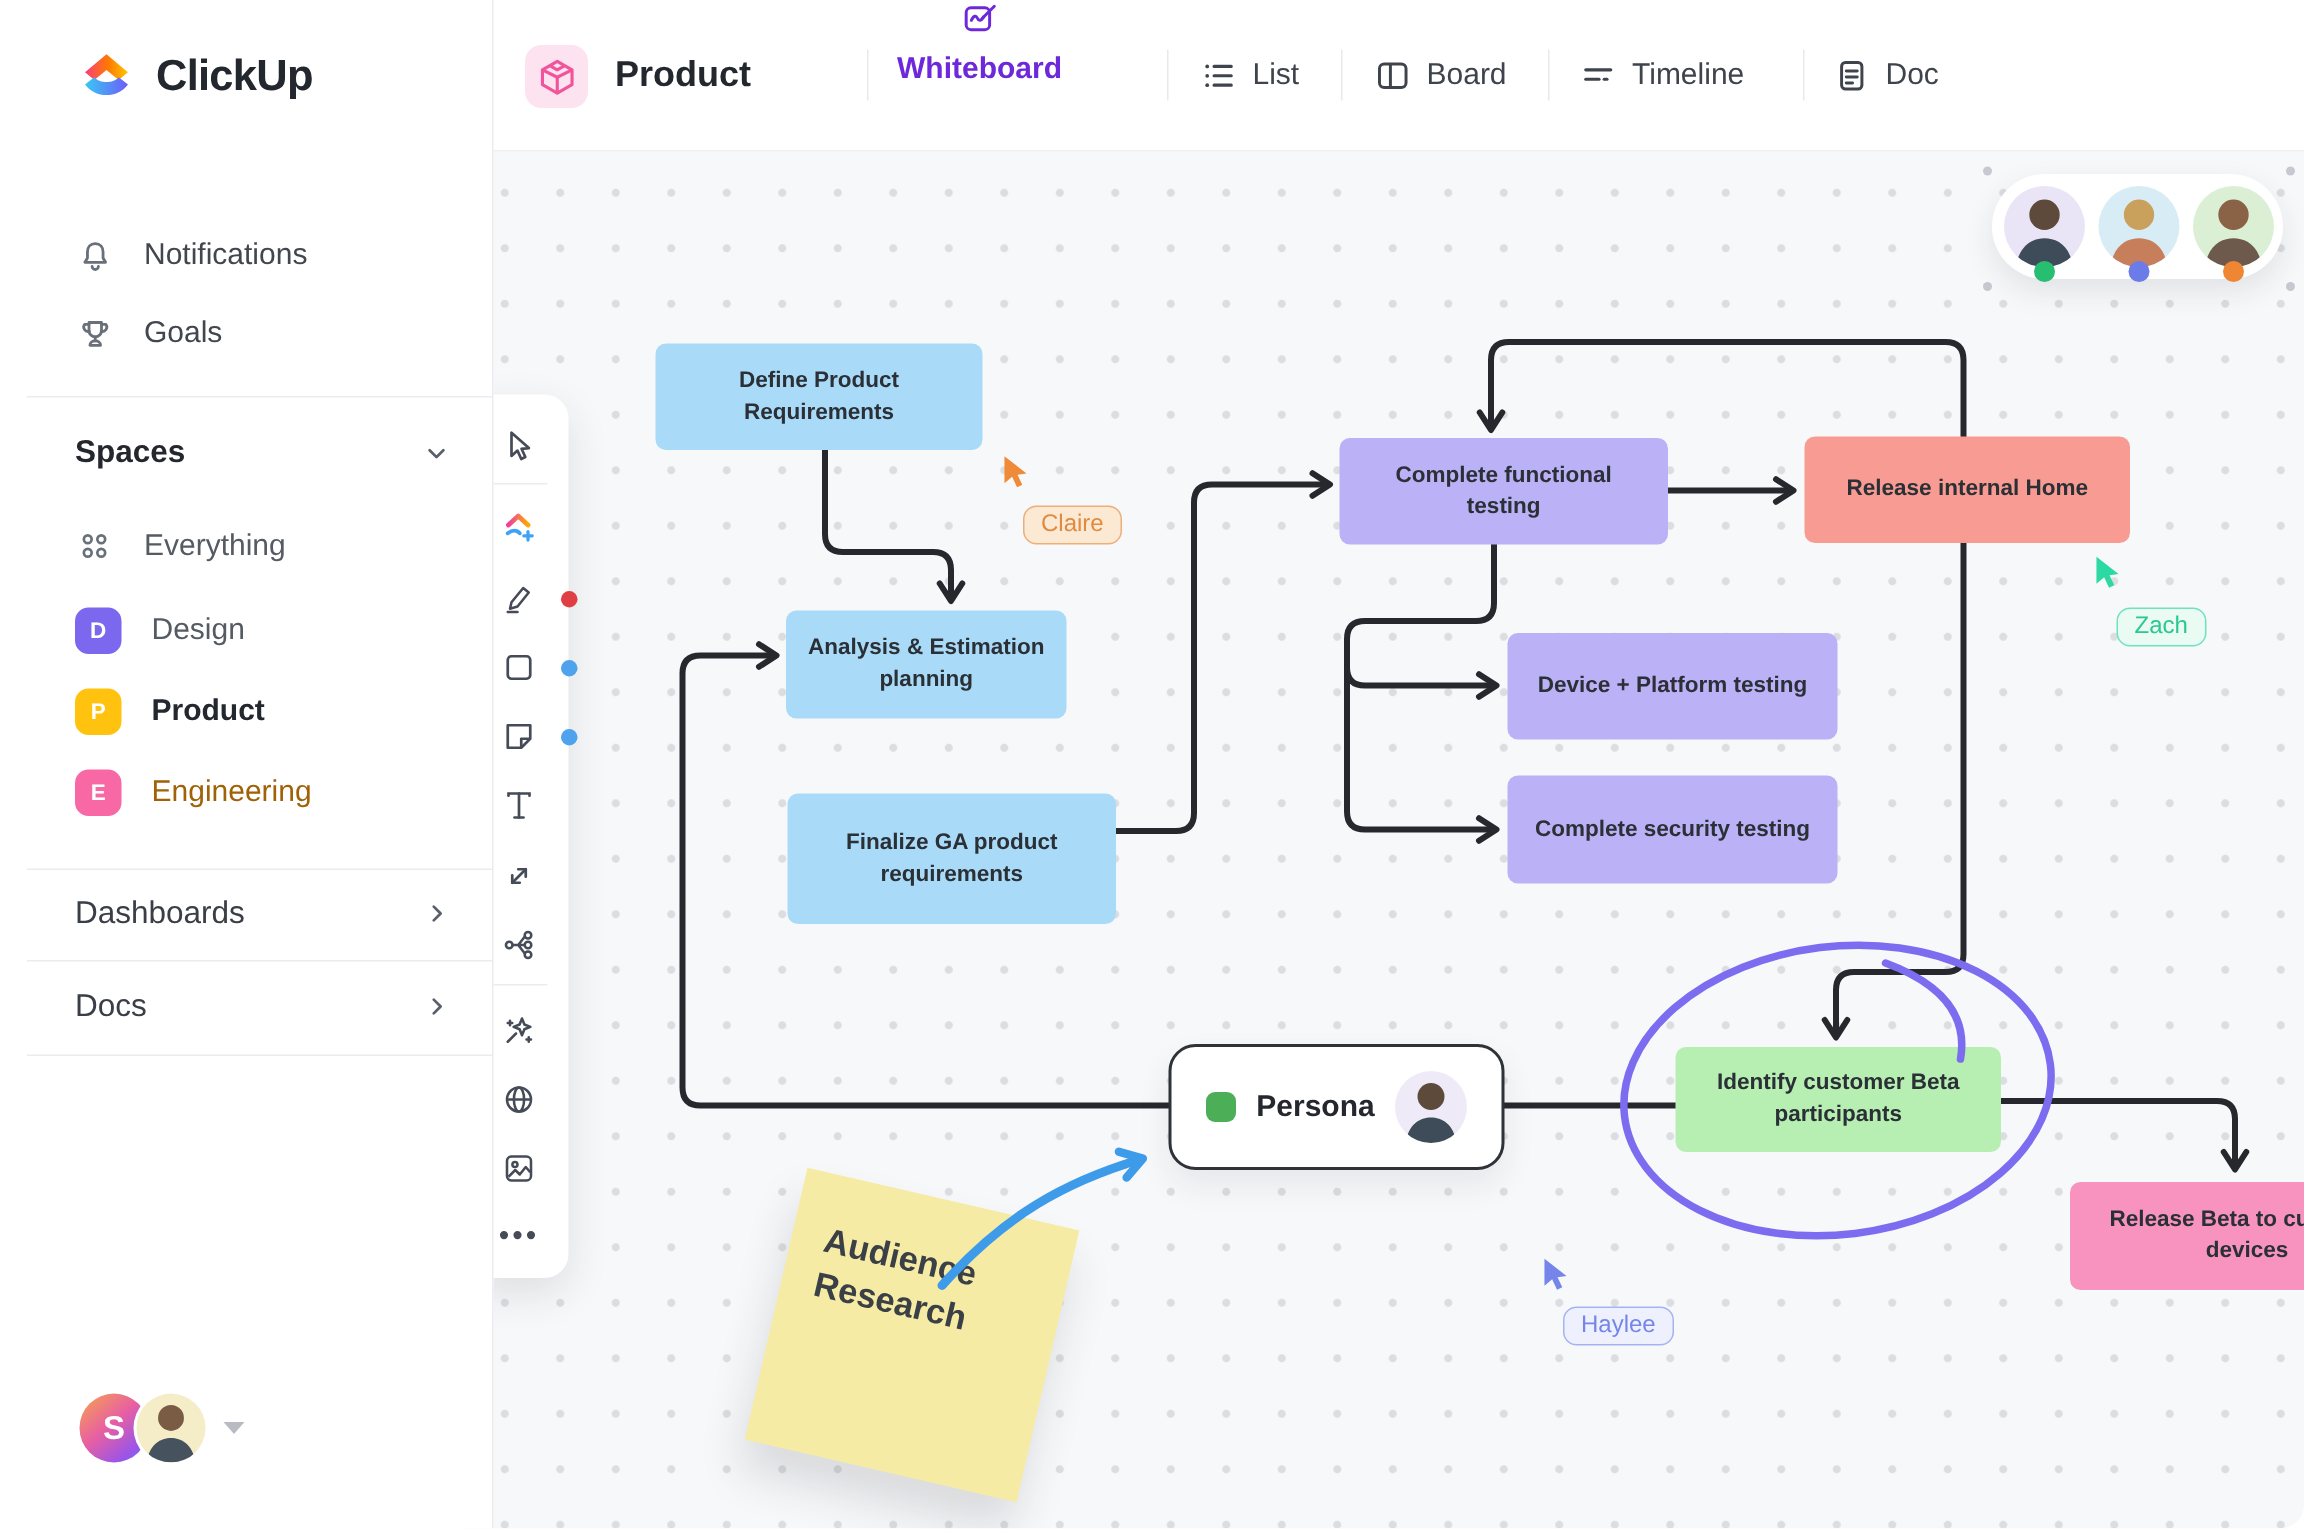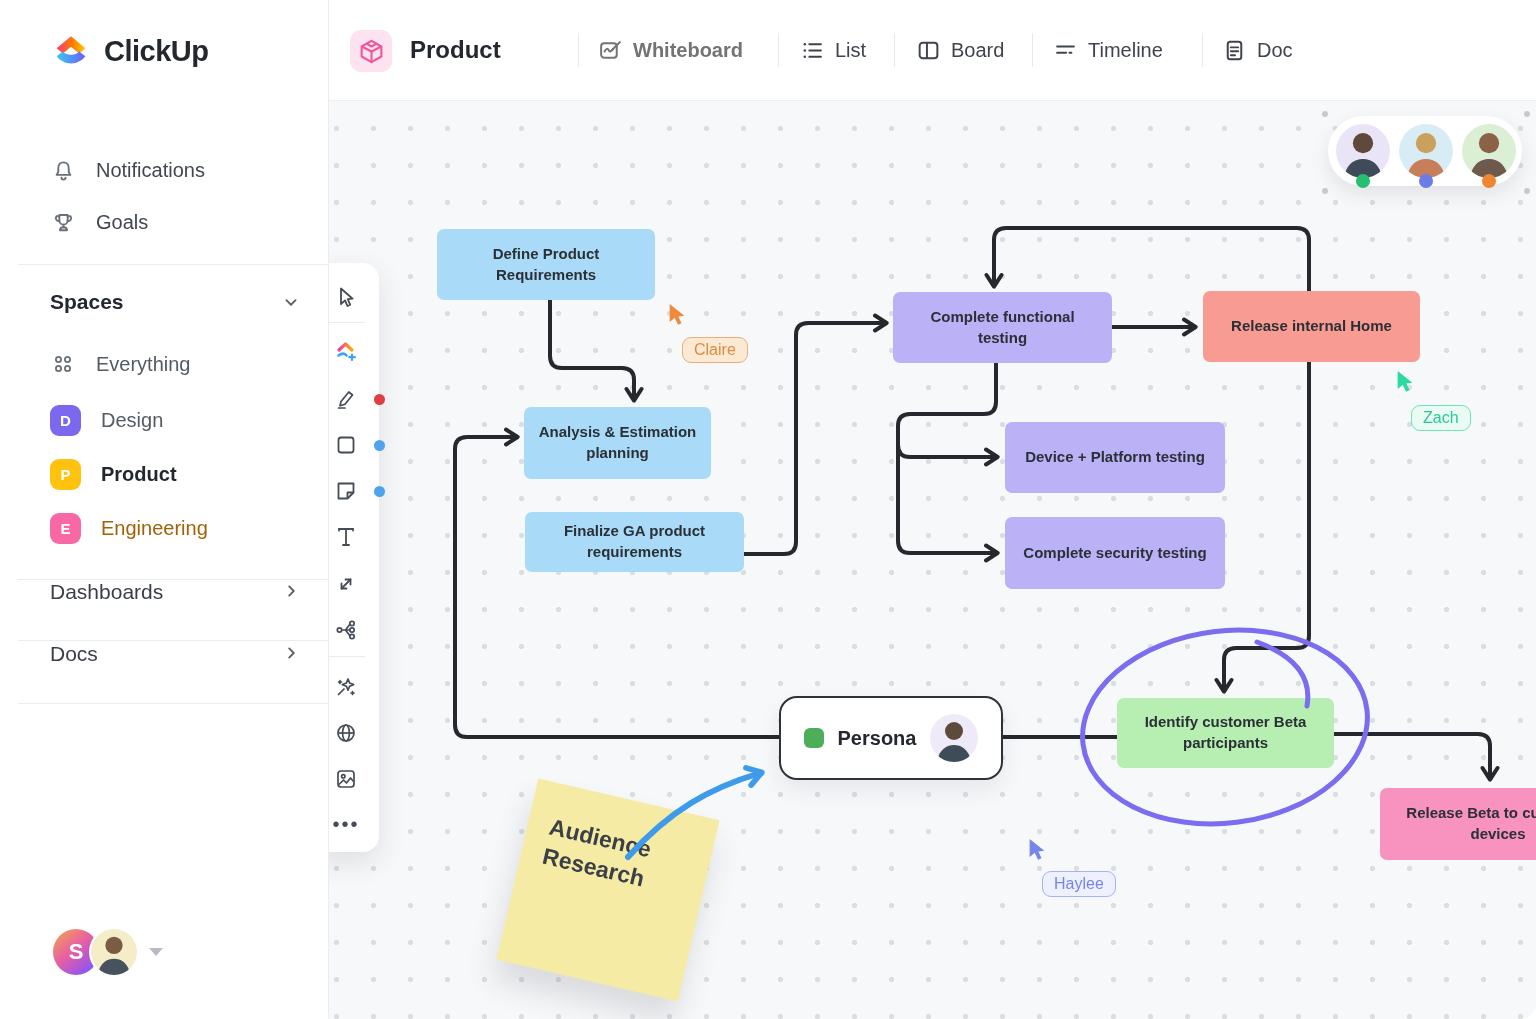--- a/index.html
+++ b/index.html
@@ -13,42 +13,42 @@
   .logo-text{font-size:29px;font-weight:800;color:#23272E;letter-spacing:-0.5px;}
   .srow{position:absolute;left:0;width:310px;height:44px;display:flex;align-items:center;
         gap:20px;padding:0 32px;box-sizing:border-box;font-size:20px;color:#42474F;cursor:pointer;}
   .srow .ic{width:26px;display:flex;justify-content:center;color:#6A707A;}
   .sdivider{position:absolute;left:0;width:310px;height:1px;background:#EAECEF;}
   .spaces-header{position:absolute;left:0;top:282px;width:310px;height:40px;display:flex;
         align-items:center;padding:0 32px;box-sizing:border-box;font-size:21px;font-weight:700;color:#23272E;cursor:pointer;}
   .spaces-header .chev{position:absolute;right:26px;color:#5A6069;}
   .badge{width:31px;height:31px;border-radius:9px;color:#fff;font-weight:700;font-size:15px;
          display:flex;align-items:center;justify-content:center;flex:0 0 31px;}
-  .sec-row{position:absolute;left:0;width:310px;height:58px;display:flex;
+  .sec-row{position:absolute;left:0;width:310px;height:58px;display:flex;align-items:center;
         padding:0 32px;box-sizing:border-box;font-size:21px;color:#3A3F47;cursor:pointer;}
   .sec-row .chev{position:absolute;right:26px;color:#5A6069;}
   .user{position:absolute;left:35px;top:928px;height:48px;display:flex;align-items:center;cursor:pointer;}
   .s-circle{width:46px;height:46px;border-radius:50%;display:flex;align-items:center;justify-content:center;
       color:#fff;font-size:22px;font-weight:700;
       background:linear-gradient(140deg,#F7A64B 0%,#E75FA2 45%,#9A55E8 80%,#6E6DF2 100%);}
   .avatar{border-radius:50%;overflow:hidden;position:relative;display:flex;align-items:flex-end;justify-content:center;}
   .user .avatar{width:46px;height:46px;margin-left:-8px;background:#F5EDC8;box-shadow:0 0 0 2px #fff;}
   .caret-down{width:0;height:0;border-left:7px solid transparent;border-right:7px solid transparent;
       border-top:8px solid #B8BCC2;margin-left:12px;}
   
   .topbar{position:absolute;left:310px;top:0;width:1226px;height:100px;background:#fff;
           border-bottom:1px solid #EDEEF1;z-index:9;}
   .wicon{position:absolute;left:40px;top:30px;width:42px;height:42px;background:#FCE3EF;border-radius:11px;
          display:flex;align-items:center;justify-content:center;}
   .wtitle{position:absolute;left:100px;top:0;height:100px;display:flex;align-items:center;
           font-size:24px;font-weight:700;color:#23272E;}
   .tsep{position:absolute;top:33px;width:1px;height:34px;background:#E7E9ED;}
   .tab{position:absolute;top:0;height:100px;display:flex;align-items:center;gap:10px;font-size:20px;
        font-weight:500;color:#3F444C;cursor:pointer;}
-  .tab.active{color:#737373;font-weight:600;}
+  .tab.active{color:#6d28d9;font-weight:600;flex-direction:column;}
   
   .canvas{position:absolute;left:310px;top:100px;width:1226px;height:919px;background:#F7F8FA;
       overflow:hidden;
       background-image:radial-gradient(circle,#DBDDE1 2.4px,transparent 2.9px);
       background-size:37px 37px;background-position:8px 10px;}
   .lines{position:absolute;left:0;top:0;z-index:1;pointer-events:none;}
   .overlay{position:absolute;left:0;top:0;z-index:3;pointer-events:none;}
   .node{position:absolute;border-radius:7px;display:flex;align-items:center;justify-content:center;
         font-weight:700;font-size:15px;color:#2B3036;text-align:center;line-height:1.38;
         padding:4px 12px;box-sizing:border-box;z-index:2;cursor:move;}
@@ -293,21 +293,21 @@
         <path d="M999,262 L999,536 Q999,548 987,548 L926,548 Q914,548 914,560 L914,590" marker-end="url(#ahB)"></path>
         <path d="M686,263 L686,302 Q686,314 674,314 L600,314 Q588,314 588,326 L588,441 Q588,453 600,453 L686,453" marker-end="url(#ahB)"></path>
         <path d="M588,345 Q588,357 600,357 L686,357" marker-end="url(#ahB)"></path>
         <path d="M1024,634 L1168,634 Q1180,634 1180,646 L1180,678" marker-end="url(#ahB)"></path>
         <path d="M693,637 L807,637"></path>
       </g>
     </svg>
 
     <div class="node blue" style="left:127px;top:129px;width:218px;height:71px">Define Product Requirements</div>
     <div class="node blue" style="left:214px;top:307px;width:187px;height:72px">Analysis &amp; Estimation planning</div>
-    <div class="node blue" style="left:215px;top:412px;width:219px;height:60px">Finalize GA product requirements</div>
+    <div class="node blue" style="left:215px;top:429px;width:219px;height:87px">Finalize GA product requirements</div>
     <div class="node purple" style="left:583px;top:192px;width:219px;height:71px">Complete functional testing</div>
     <div class="node salmon" style="left:893px;top:191px;width:217px;height:71px">Release internal Home</div>
     <div class="node purple" style="left:695px;top:322px;width:220px;height:71px">Device + Platform testing</div>
     <div class="node purple" style="left:695px;top:417px;width:220px;height:72px">Complete security testing</div>
     <div class="node green" style="left:807px;top:598px;width:217px;height:70px">Identify customer Beta participants</div>
     <div class="node pink" style="left:1070px;top:688px;width:236px;height:72px">Release Beta to customer devices</div>
 
     <div class="persona">
       <span class="sq"></span>
       <span class="plabel">Persona</span>

